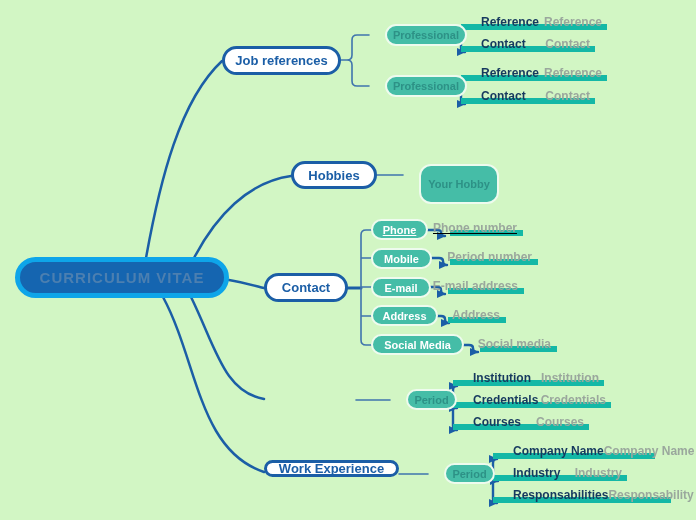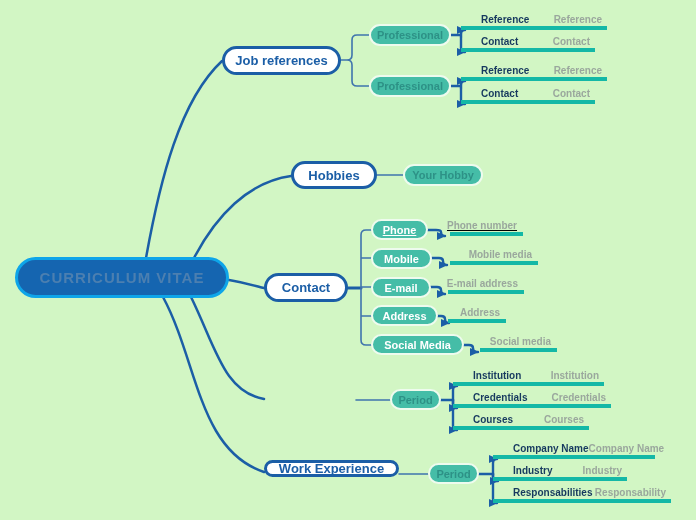--- a/index.html
+++ b/index.html
@@ -5,31 +5,31 @@
   html,body{margin:0;padding:0;}
   #stage{position:relative;width:696px;height:520px;background:#d2f6c4;overflow:hidden;
          font-family:"Liberation Sans",sans-serif;}
   #wires{position:absolute;left:0;top:0;z-index:0;}
   .main{fill:none;stroke:#1b5ea6;stroke-width:2.5;stroke-linecap:round;}
   .thin{fill:none;stroke:#3f74ad;stroke-width:1.6;stroke-linecap:round;}
   .stub{fill:none;stroke:#1b5ea6;stroke-width:3;stroke-linecap:round;}
   .arrow{fill:none;stroke:#1b5ea6;stroke-width:2.4;stroke-linecap:round;}
   .node{position:absolute;box-sizing:border-box;display:flex;align-items:center;
         justify-content:center;white-space:nowrap;z-index:2;}
-  .center-node{background:#1565b0;border:3px solid #0ea5e9;border-radius:21px;
+  .center-node{background:#1565b0;border:5px solid #0ea5e9;border-radius:21px;
         color:#4c7fb0;font-weight:bold;font-size:15px;letter-spacing:1px;}
   .pill-white{background:#ffffff;border:3px solid #1b5ea6;border-radius:15px;
         color:#1b5ea6;font-weight:bold;font-size:13px;}
   .pill-teal{background:#45bda7;border:2px solid #eefbee;border-radius:12px;
         font-weight:bold;font-size:11px;}
-  .teal-dark{color:#2d9186;}
+  .teal-dark{color:#2d9186;margin-left:16px;}
   .teal-light{color:#ffffff;}
   .leaf{position:absolute;box-sizing:border-box;height:15px;z-index:1;
-        border-bottom:4px solid #14b8a6;display:flex;justify-content:space-between;
-        align-items:flex-end;font-weight:bold;font-size:10px;white-space:nowrap;
+        border-bottom:6px solid #14b8a6;display:flex;justify-content:space-between;
+        align-items:flex-start;font-weight:bold;font-size:12px;white-space:nowrap;
         padding:0 5px 1px 20px;}
   .leaf.value-only{padding-left:0;justify-content:flex-end;padding-right:6px;}
   .leaf .lab{color:#16395f;}
   .leaf .val{color:#9aa79d;}
 </style>
 </head>
 <body>
 
 <div id="stage">
 
@@ -80,21 +80,21 @@
   <div class="node center-node" style="left:15px;top:257px;width:214px;height:41px;">CURRICULUM VITAE</div>
 
   <div class="node pill-white" style="left:291px;top:161px;width:86px;height:28px;">Hobbies</div>
   <div class="node pill-white" style="left:222px;top:46px;width:119px;height:29px;">Job references</div>
   <div class="node pill-white" style="left:264px;top:273px;width:84px;height:29px;">Contact</div>
   <div class="node pill-white" style="left:264px;top:460px;width:135px;height:17px;">Work Experience</div>
 
   <div class="node pill-teal teal-dark" style="left:369px;top:24px;width:82px;height:22px;">Professional</div>
   <div class="node pill-teal teal-dark" style="left:369px;top:75px;width:82px;height:22px;">Professional</div>
 
-  <div class="node pill-teal teal-dark" style="left:403px;top:164px;width:80px;height:22px;">Your Hobby</div>
+  <div class="node pill-teal teal-dark" style="left:403px;top:164px;width:80px;height:40px;">Your Hobby</div>
 
   <div class="node pill-teal teal-light" style="left:371px;top:219px;width:57px;height:21px;text-decoration:underline;">Phone</div>
   <div class="node pill-teal teal-light" style="left:371px;top:248px;width:61px;height:21px;">Mobile</div>
   <div class="node pill-teal teal-light" style="left:371px;top:277px;width:60px;height:21px;">E-mail</div>
   <div class="node pill-teal teal-light" style="left:371px;top:305px;width:67px;height:21px;">Address</div>
   <div class="node pill-teal teal-light" style="left:371px;top:334px;width:93px;height:21px;">Social Media</div>
 
   <div class="node pill-teal teal-dark" style="left:390px;top:389px;width:51px;height:21px;">Period</div>
   <div class="node pill-teal teal-dark" style="left:428px;top:463px;width:51px;height:21px;">Period</div>
 
@@ -112,21 +112,21 @@
   </div>
   <div class="leaf" style="left:461px;top:89px;width:134px;">
     <span class="lab">Contact</span>
     <span class="val">Contact</span>
   </div>
 
   <div class="leaf value-only" style="left:450px;top:221px;width:73px;text-decoration:underline;">
     <span class="val">Phone number</span>
   </div>
   <div class="leaf value-only" style="left:450px;top:250px;width:88px;">
-    <span class="val">Mobile media</span>
+    <span class="val">Period number</span>
   </div>
   <div class="leaf value-only" style="left:448px;top:279px;width:76px;">
     <span class="val">E-mail address</span>
   </div>
   <div class="leaf value-only" style="left:448px;top:308px;width:58px;">
     <span class="val">Address</span>
   </div>
   <div class="leaf value-only" style="left:480px;top:337px;width:77px;">
     <span class="val">Social media</span>
   </div>

